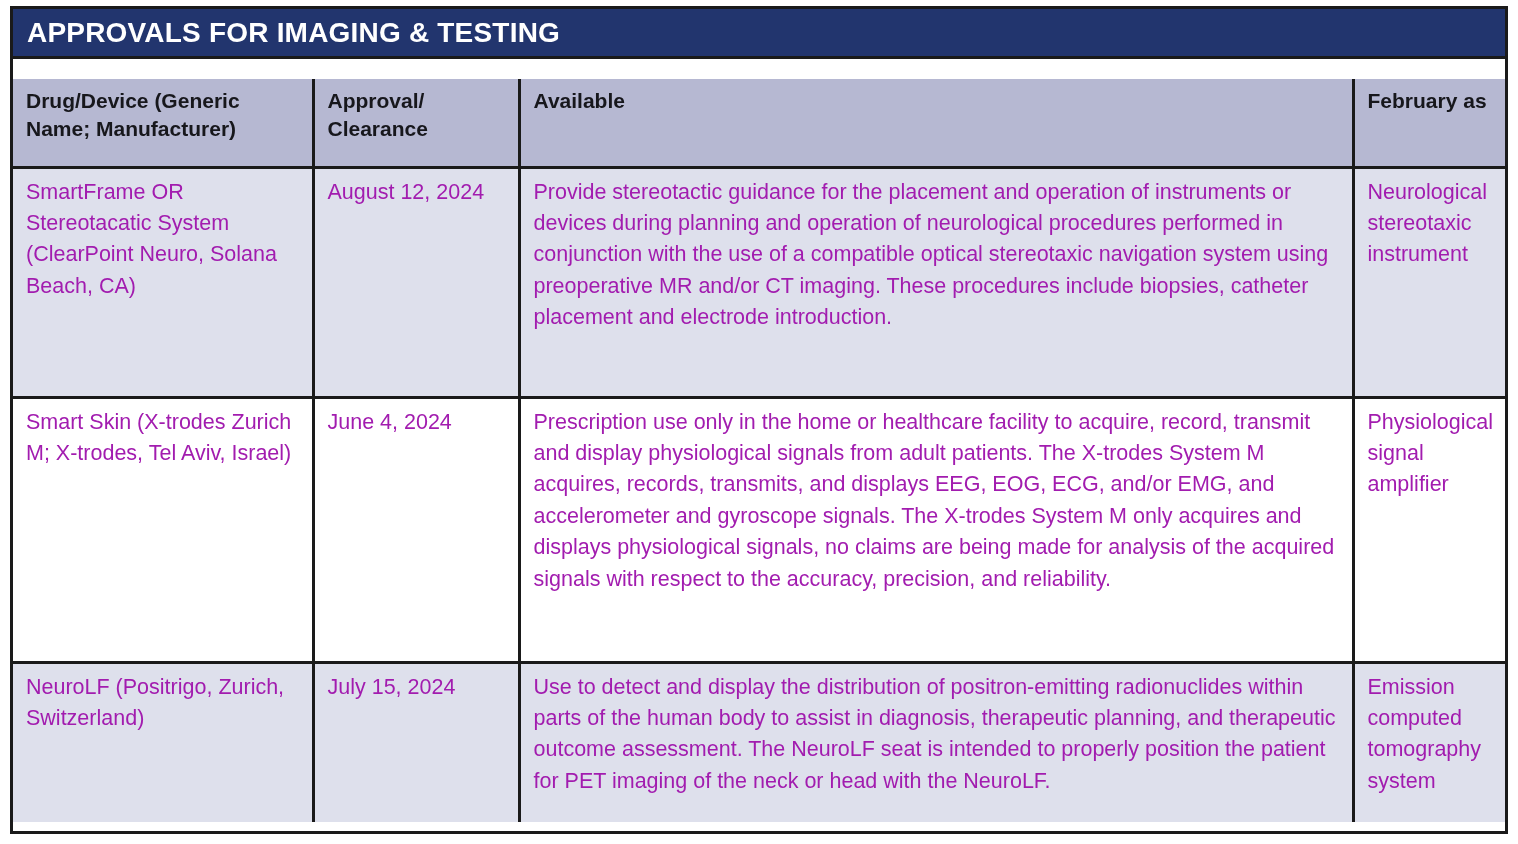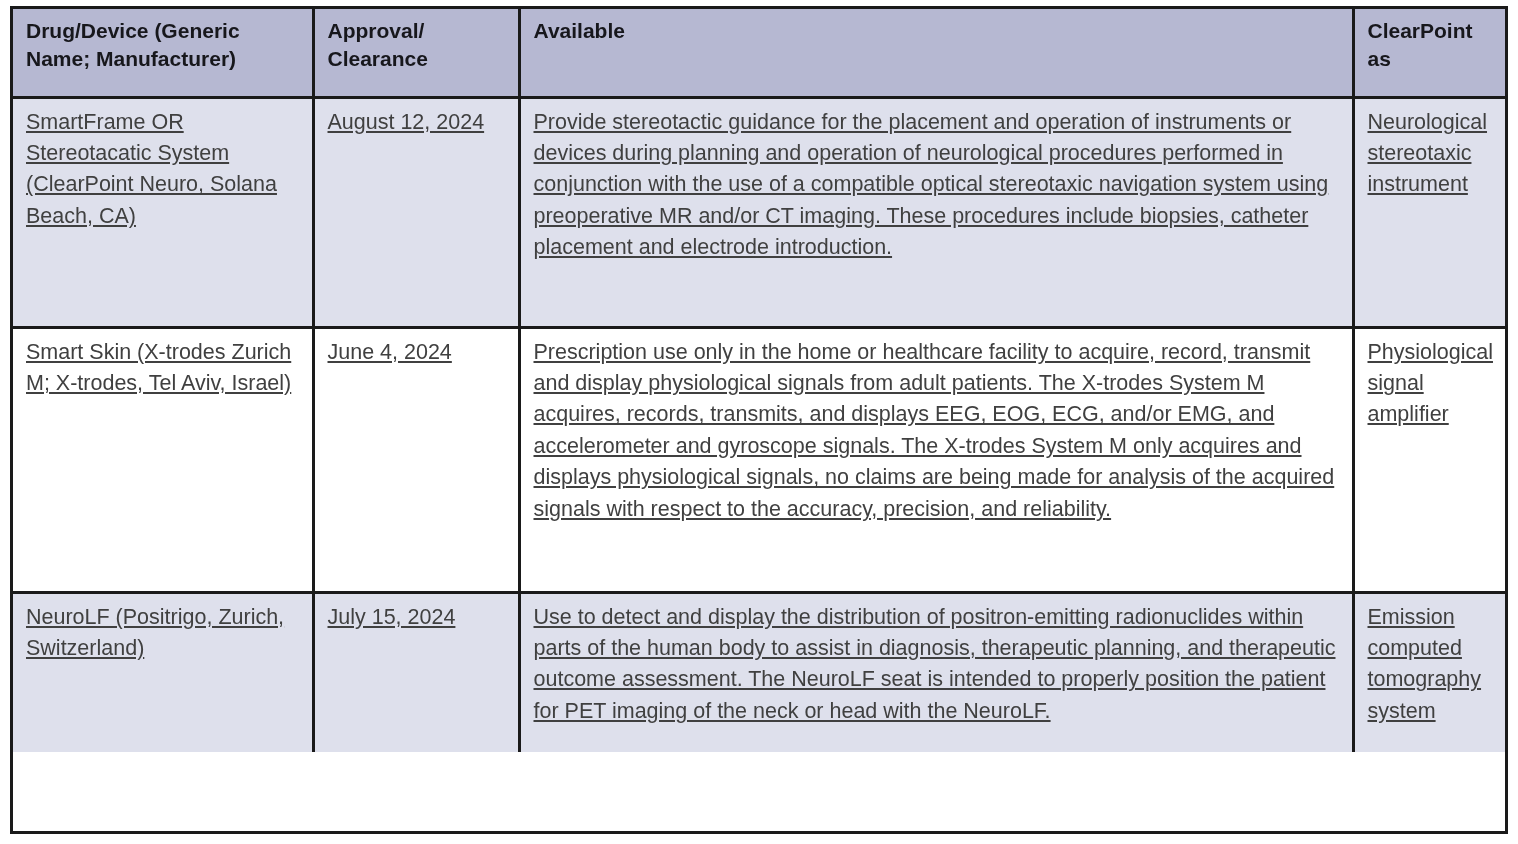--- a/index.html
+++ b/index.html
@@ -39,20 +39,21 @@
     font-size: 28px;
     font-weight: bold;
     letter-spacing: 0.2px;
     line-height: 1;
   }
 
   table.main {
     border-collapse: collapse;
     width: 100%;
     table-layout: fixed;
+    margin-top: 20px;
   }
 
   table.main th,
   table.main td {
     vertical-align: top;
     box-sizing: border-box;
     padding: 8px 10px 8px 13px;
     border-right: 3px solid #1a1a1a;
     border-bottom: 3px solid #1a1a1a;
   }
@@ -69,57 +70,59 @@
     text-align: left;
     font-size: 21px;
     font-weight: bold;
     color: #17171c;
     line-height: 1.32;
     height: 88px;
   }
 
   tbody td {
     font-size: 21.5px;
-    color: #404040;
+    color: #a21caf;
     line-height: 1.465;
     font-weight: normal;
-    text-decoration: underline;
   }
 
   tbody tr.shade td { background: #dee0ec; }
   tbody tr.plain td { background: #ffffff; }
 
   .col-device   { width: 300px; }
   .col-approval { width: 206px; }
   .col-indication { width: 834px; }
   .col-available { width: 152px; }
 
   .row-1 td { height: 230px; }
   .row-2 td { height: 265px; }
   .row-3 td { height: 160px; }
 </style>
 </head>
 <body>
 
 <div class="table-wrap">
 
+  <div class="title-bar">
+    <span class="title-text">APPROVALS FOR IMAGING &amp; TESTING</span>
+  </div>
 
   <table class="main">
     <colgroup>
       <col class="col-device">
       <col class="col-approval">
       <col class="col-indication">
       <col class="col-available">
     </colgroup>
     <thead>
       <tr>
         <th>Drug/Device (Generic Name; Manufacturer)</th>
         <th>Approval/ Clearance</th>
         <th>Available</th>
-        <th>ClearPoint as</th>
+        <th>February as</th>
       </tr>
     </thead>
     <tbody>
       <tr class="shade row-1">
         <td>SmartFrame OR Stereotacatic System (ClearPoint Neuro, Solana Beach, CA)</td>
         <td>August 12, 2024</td>
         <td>Provide stereotactic guidance for the placement and operation of instruments or devices during planning and operation of neurological procedures performed in conjunction with the use of a compatible optical stereotaxic navigation system using preoperative MR and/or CT imaging. These procedures include biopsies, catheter placement and electrode introduction.</td>
         <td>Neurological stereotaxic instrument</td>
       </tr>
       <tr class="plain row-2">

